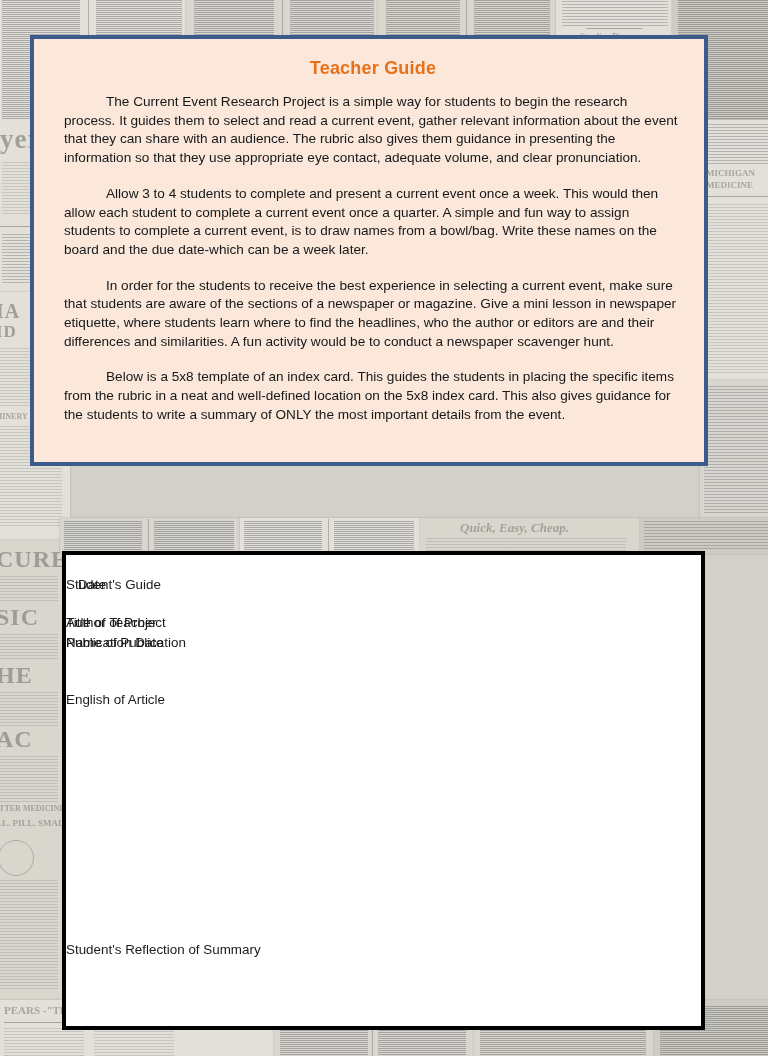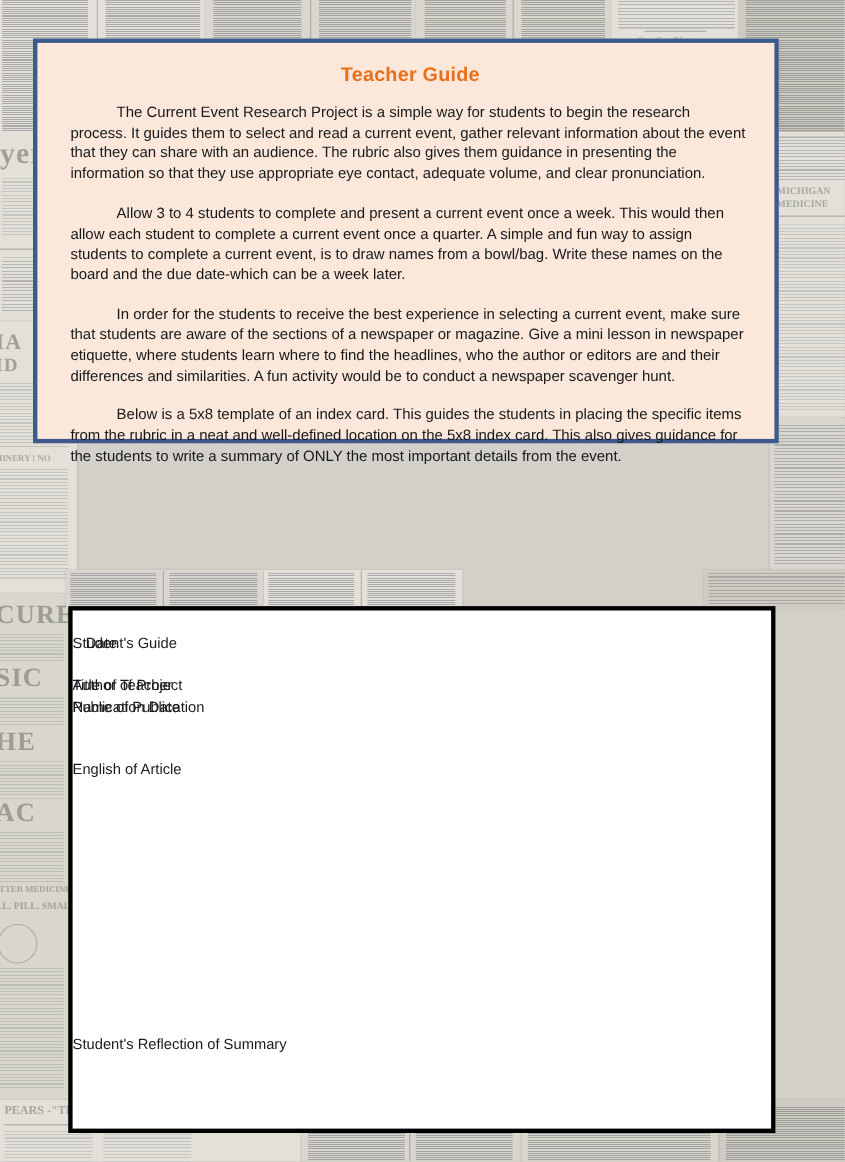--- a/index.html
+++ b/index.html
@@ -83,21 +83,21 @@
     border: 1px solid rgba(120,120,112,0.45);
     border-radius: 50%;
   }
 
   
   #teacher-guide {
     position: absolute;
     left: 30px;
     top: 35px;
     width: 678px;
-    height: 368px;
+    height: 431px;
     box-sizing: border-box;
     background: #fbe8da;
     border: 4px solid #3d5a8c;
     padding: 14px 22px 10px 30px;
   }
   #guide-title {
     text-align: center;
     color: #e8701a;
     font-weight: bold;
     font-size: 18px;
@@ -224,20 +224,24 @@
   <div class="news-sheet tint-a" style="left:60px;top:518px;width:180px;height:36px;">
     <div class="col-type dense" style="left:4px;top:3px;width:78px;height:30px;"></div>
     <div class="col-type dense" style="left:94px;top:3px;width:80px;height:30px;"></div>
     <div class="col-rule" style="left:88px;top:1px;height:34px;"></div>
   </div>
   <div class="news-sheet tint-b" style="left:240px;top:518px;width:180px;height:36px;">
     <div class="col-type dense" style="left:4px;top:3px;width:78px;height:30px;"></div>
     <div class="col-type dense" style="left:94px;top:3px;width:80px;height:30px;"></div>
     <div class="col-rule" style="left:88px;top:1px;height:34px;"></div>
   </div>
+  <div class="news-sheet tint-d" style="left:420px;top:518px;width:220px;height:36px;">
+    <div class="midhead" style="left:40px;top:2px;font-size:13px;font-style:italic;">Quick, Easy, Cheap.</div>
+    <div class="col-type light" style="left:6px;top:20px;width:200px;height:14px;"></div>
+  </div>
   <div class="news-sheet tint-c" style="left:640px;top:518px;width:136px;height:36px;">
     <div class="col-type" style="left:4px;top:3px;width:126px;height:30px;"></div>
   </div>
 
   <div class="news-sheet tint-b" style="left:-6px;top:1000px;width:280px;height:62px;">
     <div class="midhead" style="left:10px;top:4px;font-size:11px;">PEARS -"The Great English Complexion Soap,"-Sold Everywhere.</div>
     <div class="hrule" style="left:10px;top:22px;width:230px;"></div>
     <div class="col-type light" style="left:10px;top:28px;width:80px;height:30px;"></div>
     <div class="col-type light" style="left:100px;top:28px;width:80px;height:30px;"></div>
   </div>

